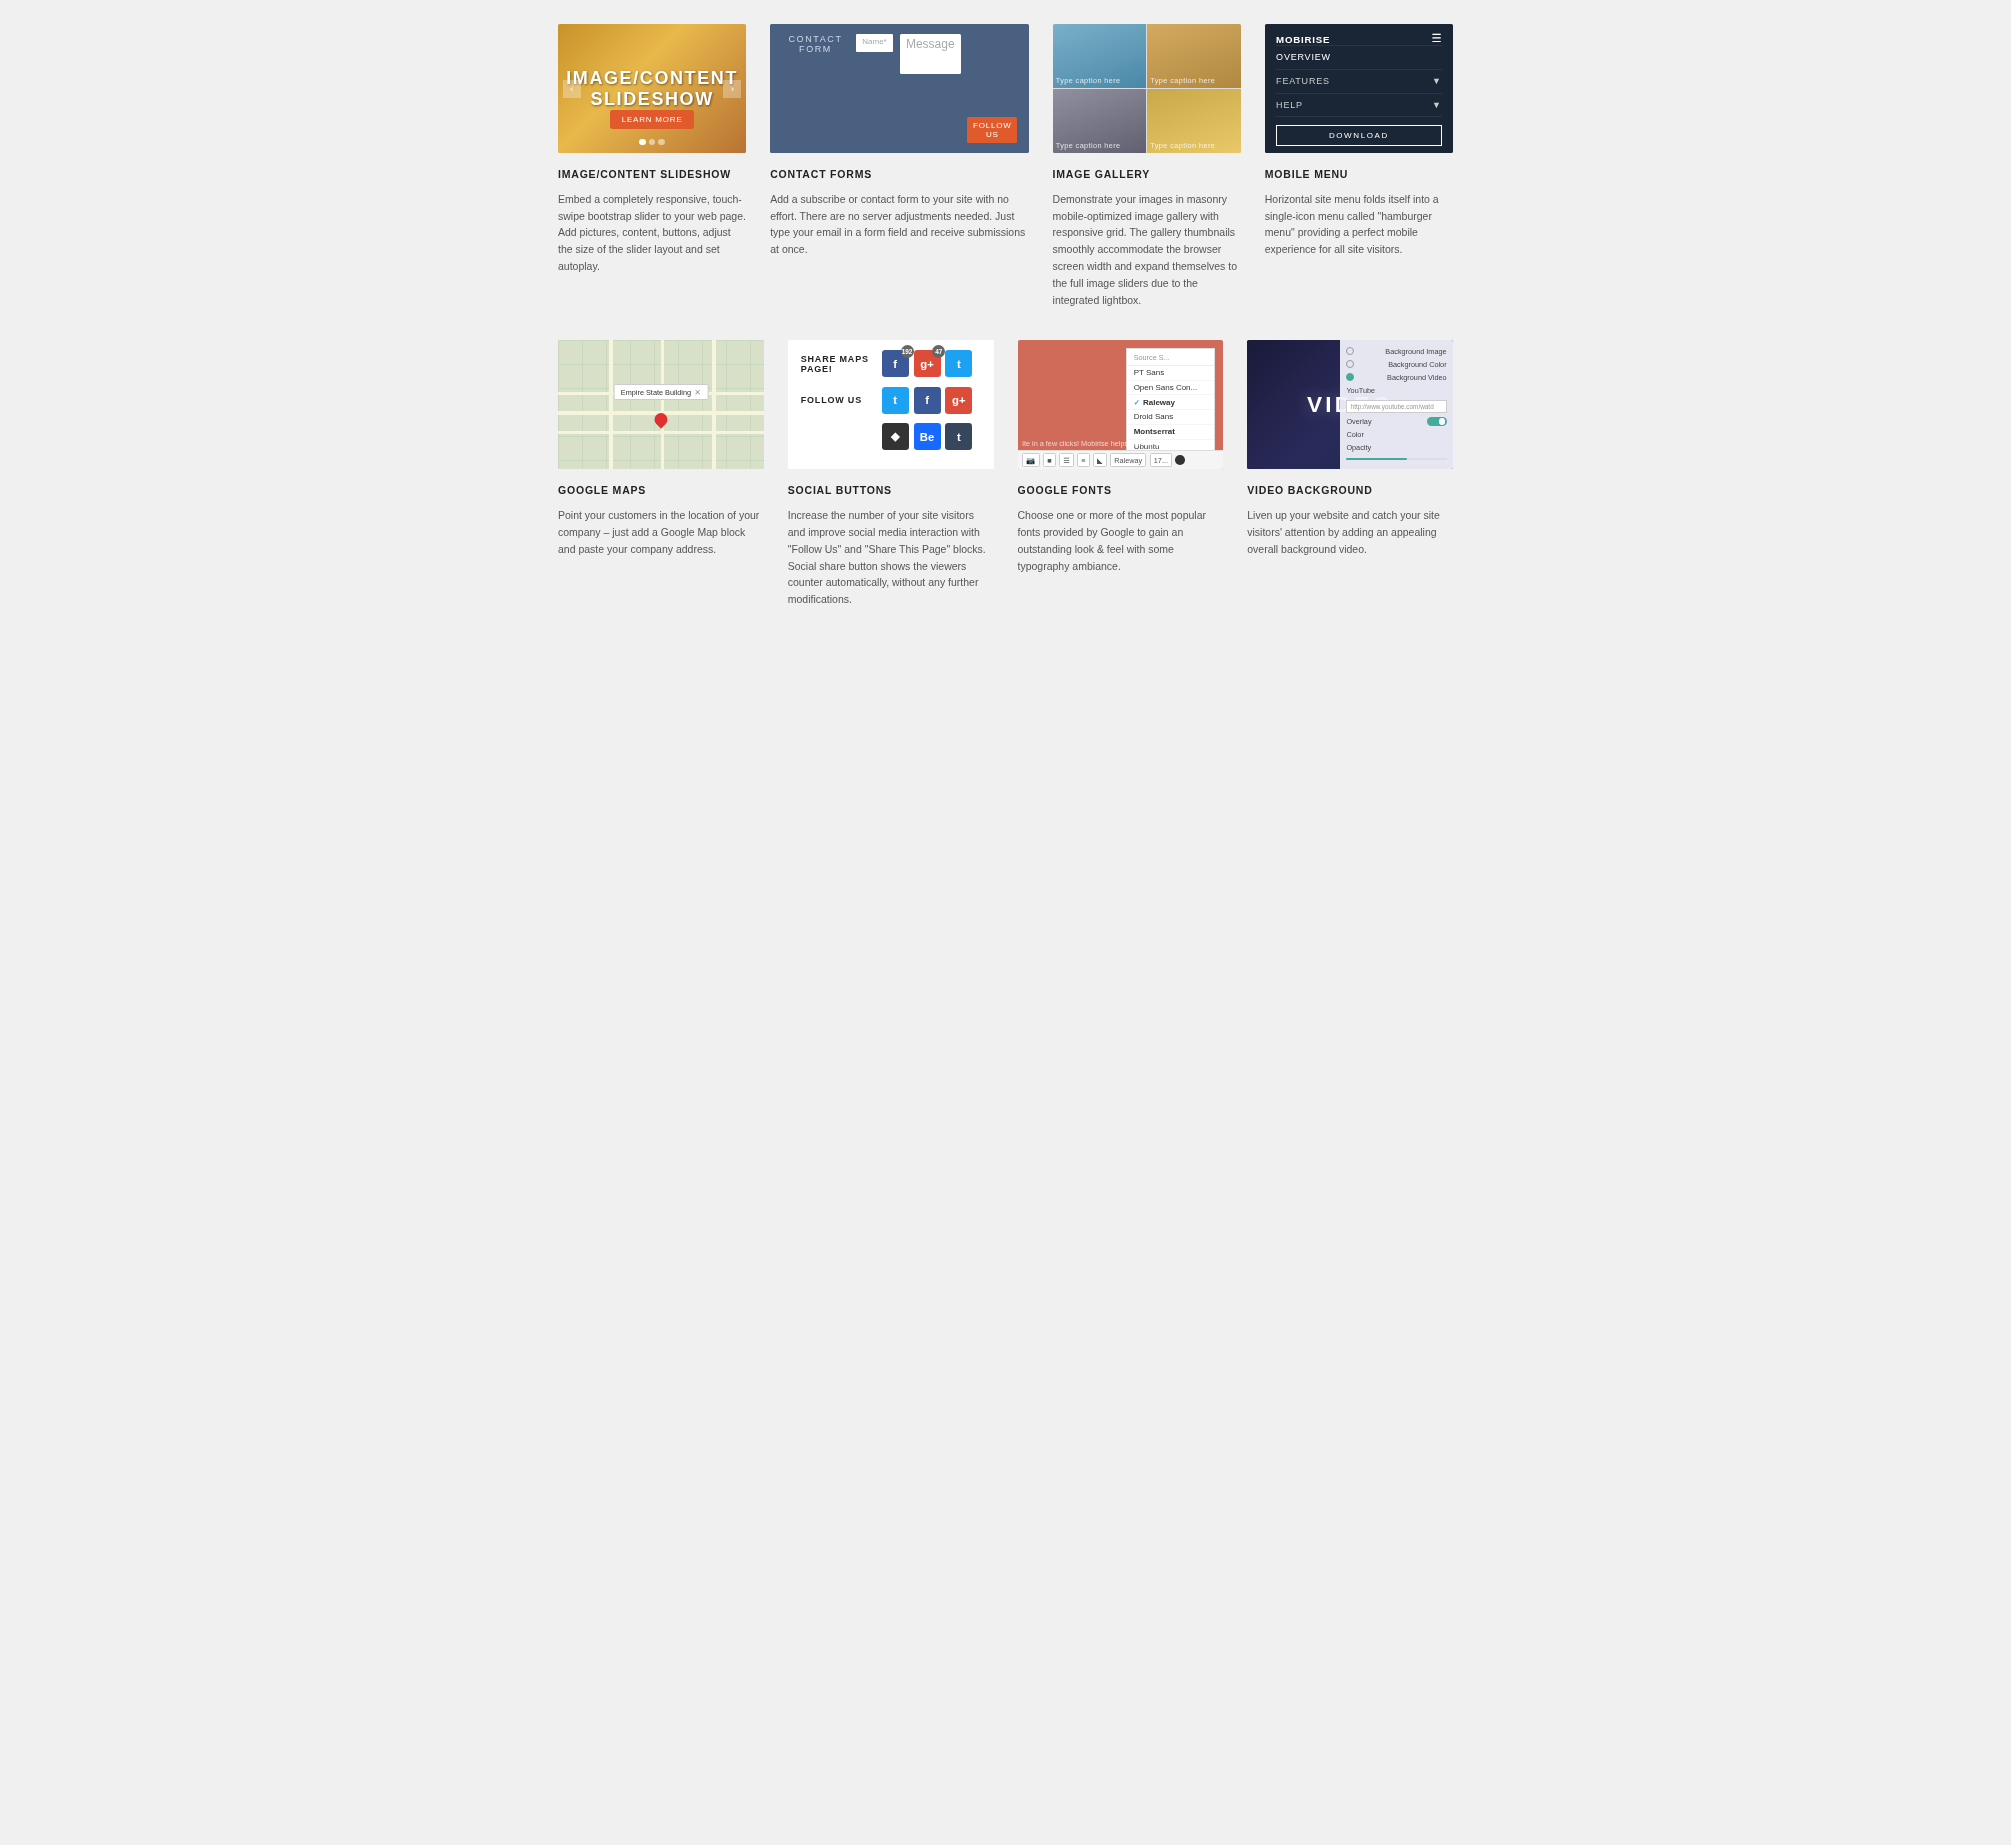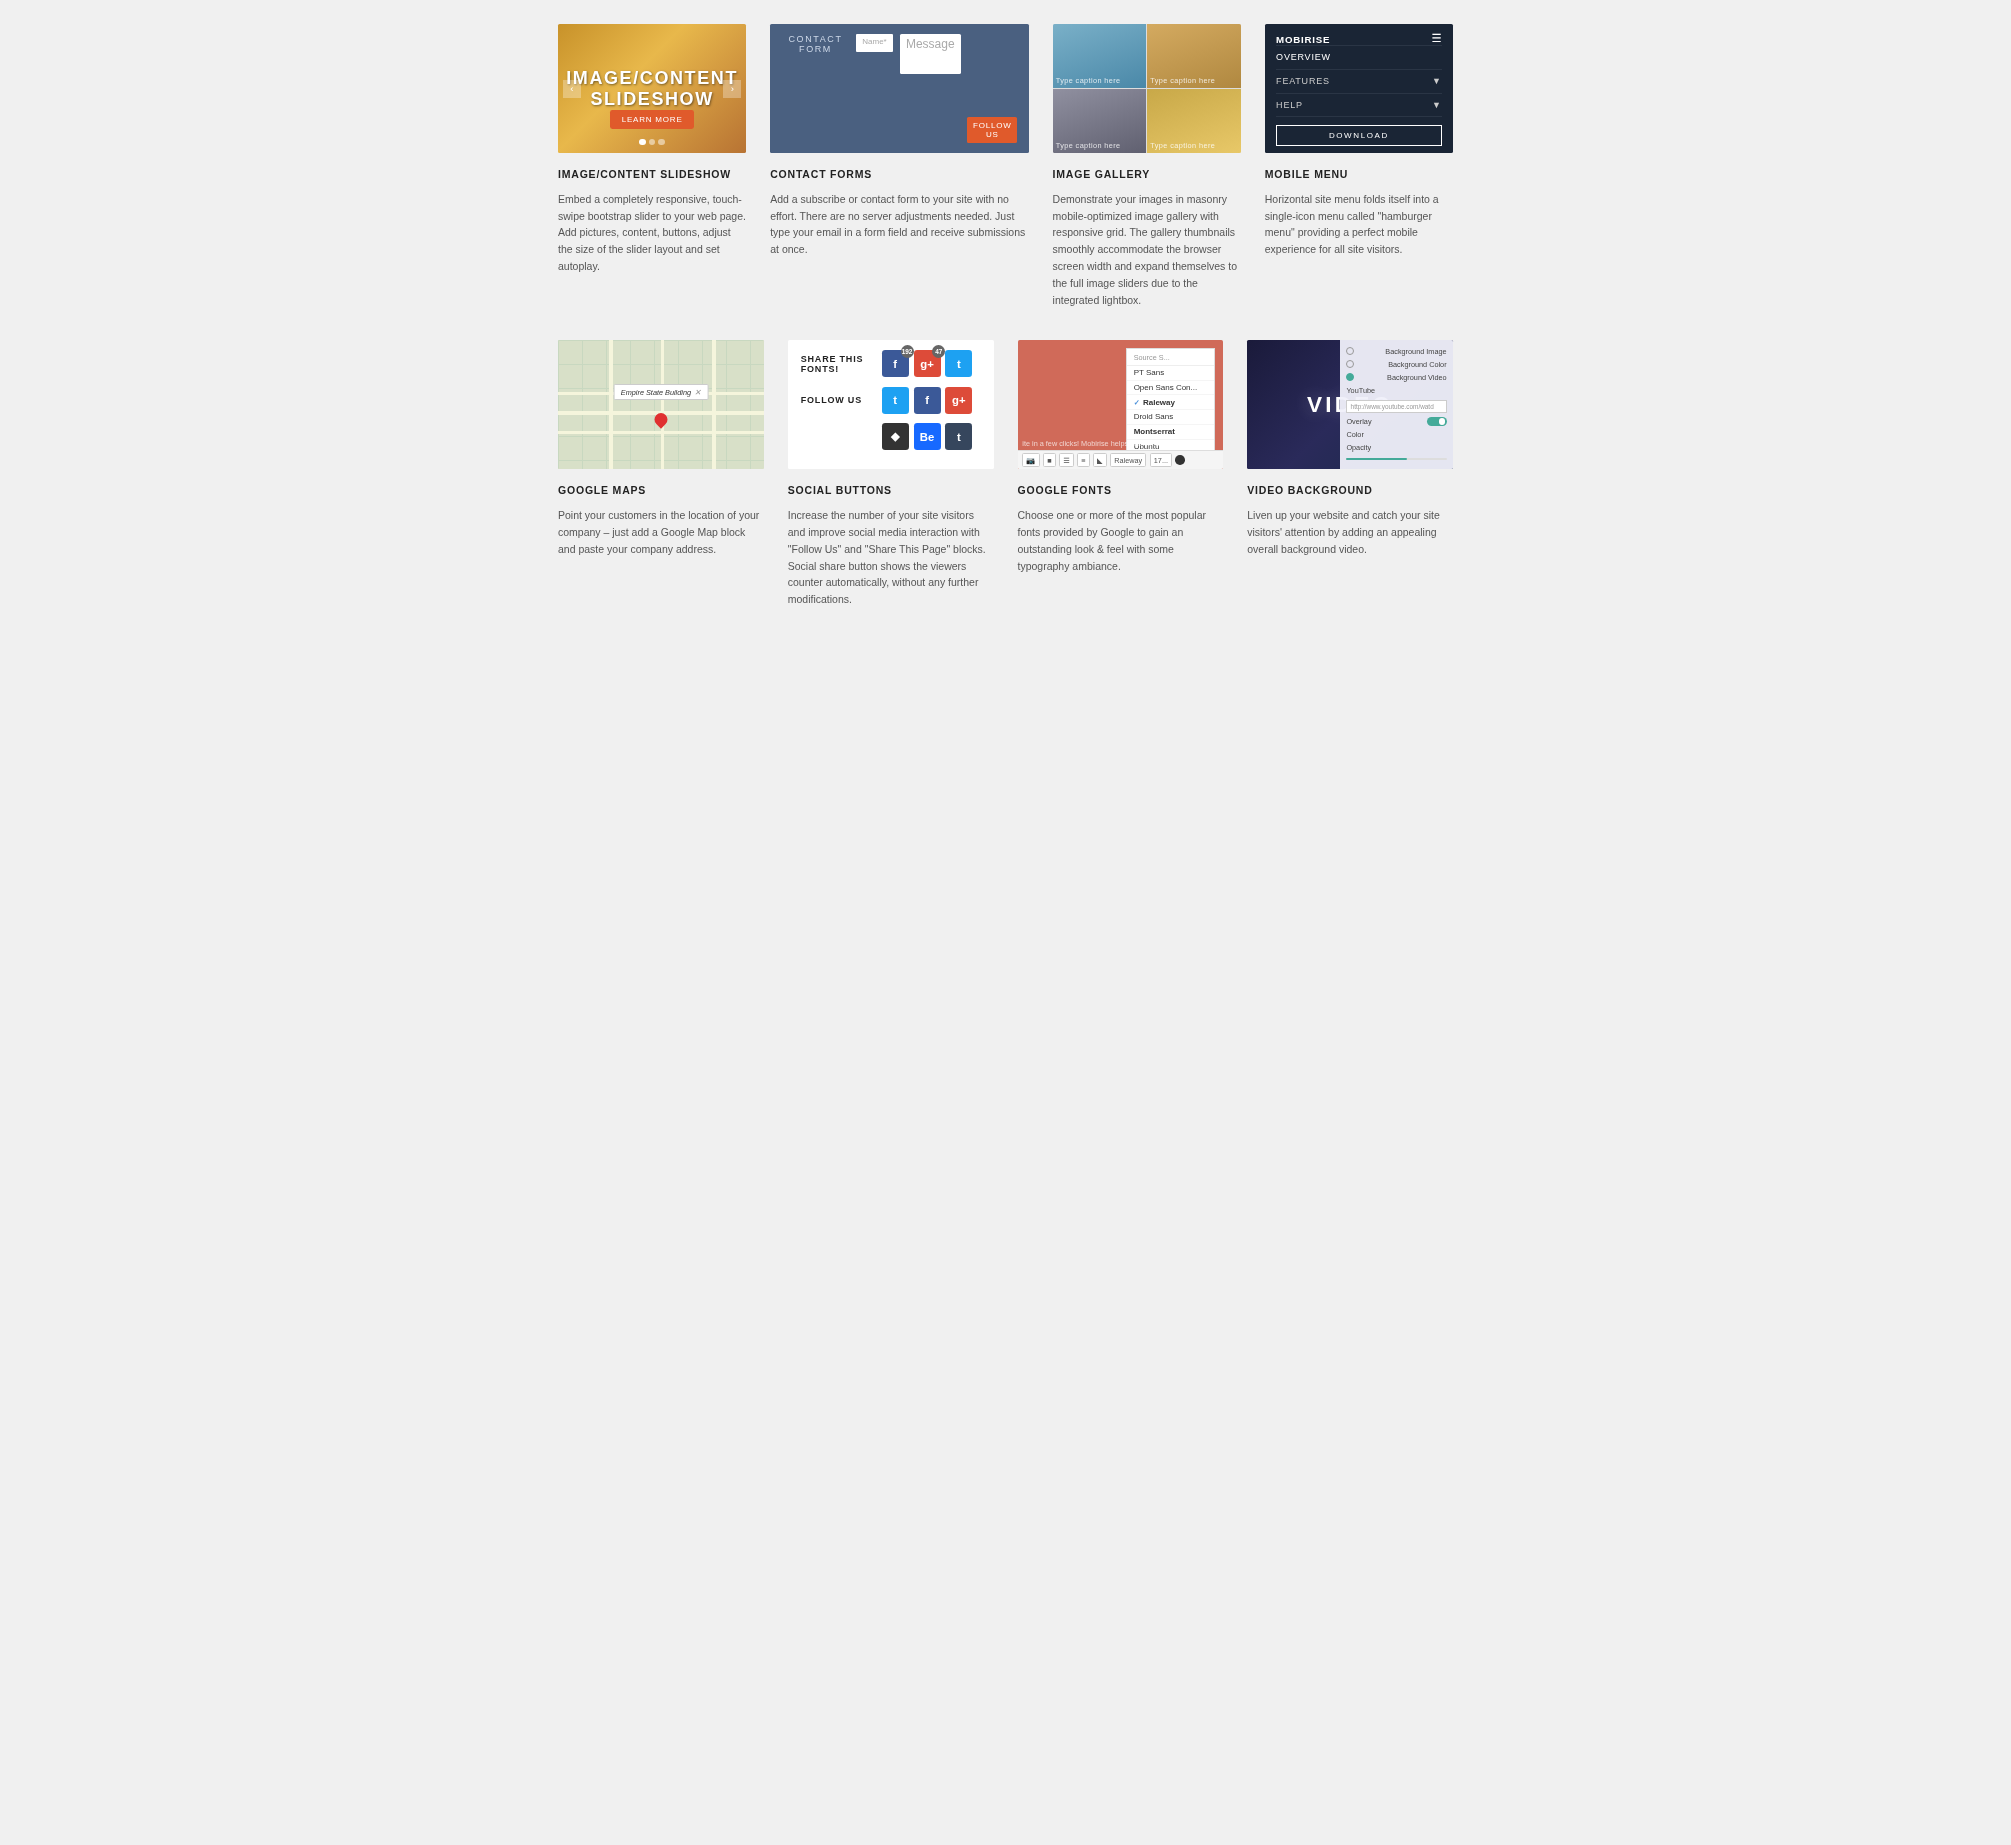--- a/index.html
+++ b/index.html
@@ -208,21 +208,20 @@
       font-size: 8px;
       letter-spacing: 1.6px;
       padding: 4.8px;
     }
 
     
     .maps-preview {
       background: #e8e0d0;
       position: relative;
       overflow: hidden;
-      font-style: italic;
     }
     .maps-bg {
       width: 100%;
       height: 100%;
       position: relative;
     }
     
     .maps-bg::before {
       content: '';
       position: absolute;
@@ -594,21 +593,21 @@
           <span class="map-tooltip-x">✕</span>
         </div>
       </div>
       <div class="feature-title">GOOGLE MAPS</div>
       <div class="feature-desc">Point your customers in the location of your company – just add a Google Map block and paste your company address.</div>
     </div>
 
     <div class="feature-card">
       <div class="feature-preview social-preview">
         <div class="social-row">
-          <div class="social-label">SHARE THIS FONTS!</div>
+          <div class="social-label">SHARE MAPS PAGE!</div>
           <div class="social-icons">
             <div class="s-icon s-fb">
               <span>f</span>
               <div class="s-badge">192</div>
             </div>
             <div class="s-icon s-gp">
               <span>g+</span>
               <div class="s-badge">47</div>
             </div>
             <div class="s-icon s-tw">

